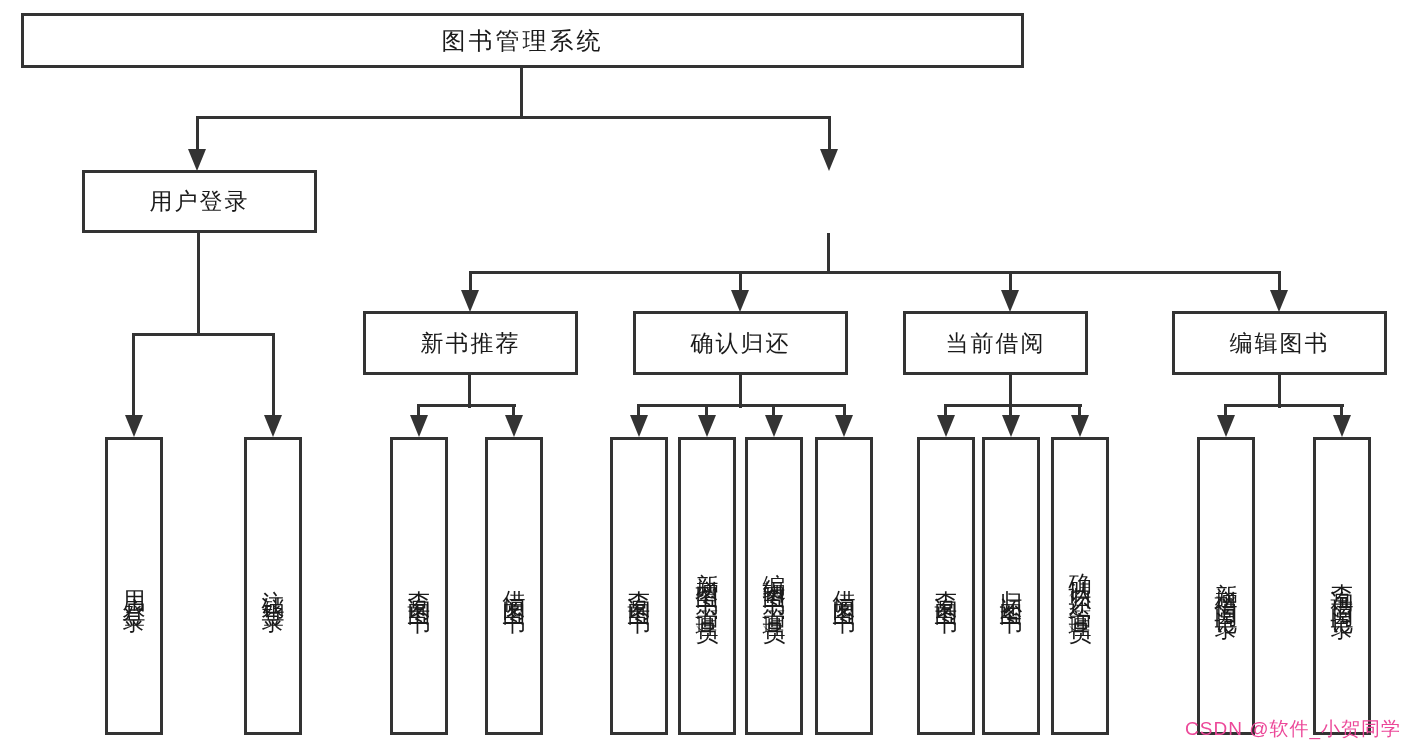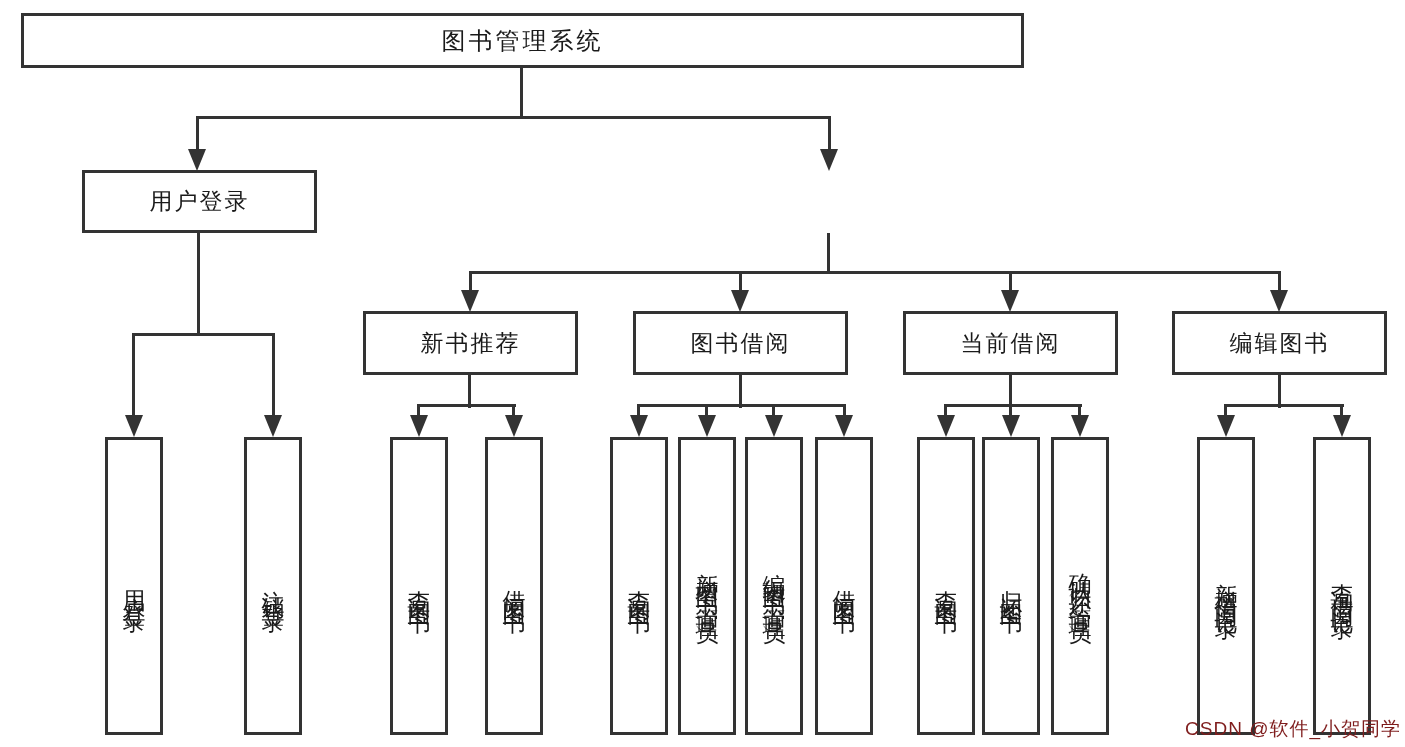--- a/index.html
+++ b/index.html
@@ -8,43 +8,43 @@
   .box{position:absolute;border:3px solid #333;background:#fff;box-sizing:border-box;
        display:flex;align-items:center;justify-content:center;}
   .hlabel{font-size:23px;letter-spacing:2px;white-space:nowrap;}
   .rootlabel{font-size:24px;letter-spacing:3px;white-space:nowrap;}
   .vlabel{writing-mode:vertical-rl;text-orientation:mixed;font-size:23px;
           letter-spacing:7px;line-height:1;}
   .vline{position:absolute;width:3px;background:#333;}
   .hline{position:absolute;height:3px;background:#333;}
   .ah{position:absolute;width:0;height:0;border-left:9px solid transparent;
       border-right:9px solid transparent;border-top:22px solid #333;}
-  .watermark{position:absolute;right:4px;bottom:5px;font-size:19px;color:#7f1d1d;
+  .watermark{position:absolute;right:4px;bottom:5px;font-size:19px;color:#ec4899;
              letter-spacing:1px;white-space:nowrap;}
 </style>
 </head>
 <body>
 
 <div class="canvas">
 
   <div class="box" style="left:21px;top:13px;width:1003px;height:55px;">
     <span class="rootlabel">图书管理系统</span>
   </div>
 
   <div class="box" style="left:82px;top:170px;width:235px;height:63px;">
     <span class="hlabel">用户登录</span>
   </div>
 
   <div class="box" style="left:363px;top:311px;width:215px;height:64px;">
     <span class="hlabel">新书推荐</span>
   </div>
   <div class="box" style="left:633px;top:311px;width:215px;height:64px;">
-    <span class="hlabel">图书借阅</span>
+    <span class="hlabel">确认归还</span>
   </div>
-  <div class="box" style="left:903px;top:311px;width:215px;height:64px;">
+  <div class="box" style="left:903px;top:311px;width:185px;height:64px;">
     <span class="hlabel">当前借阅</span>
   </div>
   <div class="box" style="left:1172px;top:311px;width:215px;height:64px;">
     <span class="hlabel">编辑图书</span>
   </div>
 
   <div class="box" style="left:105px;top:437px;width:58px;height:298px;">
     <span class="vlabel">用户登录</span>
   </div>
   <div class="box" style="left:244px;top:437px;width:58px;height:298px;">

